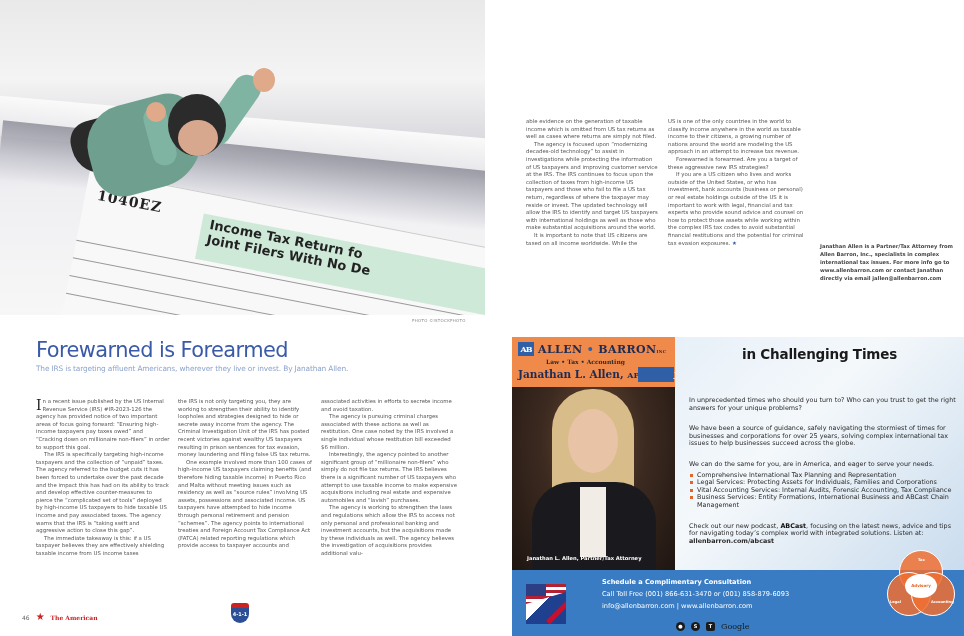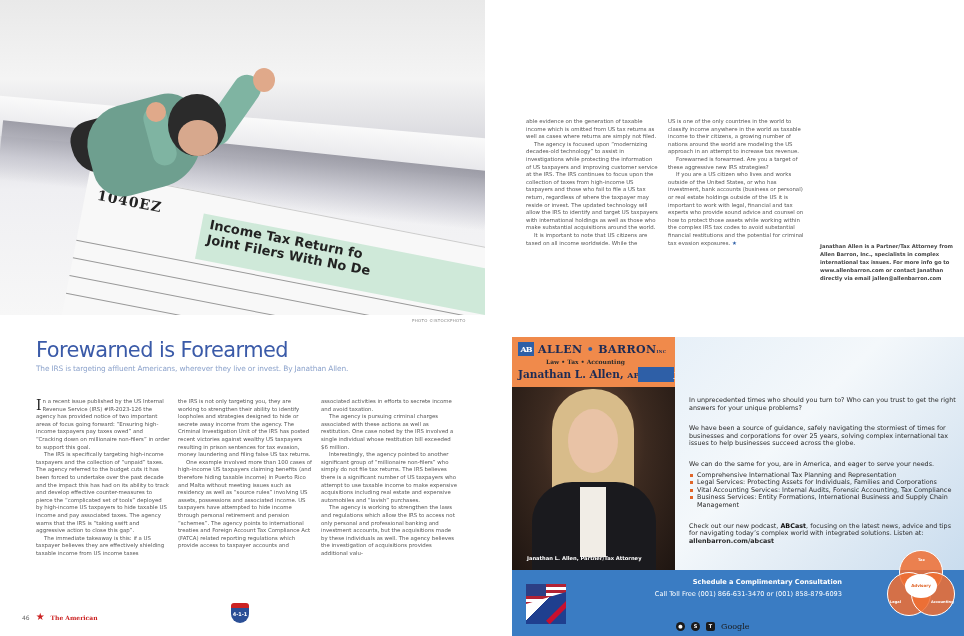--- a/index.html
+++ b/index.html
@@ -163,21 +163,21 @@
     position: absolute; left: 14px; top: 14px; width: 40px; height: 40px; overflow: hidden;
     background: linear-gradient(135deg, #fff 0 46%, #1f3f8f 46% 100%);
   }
   .flag .stripes {
     position: absolute; left: 0; top: 0; width: 40px; height: 20px;
     background: repeating-linear-gradient(180deg, #b22234 0 3px, #fff 3px 6px);
     clip-path: polygon(0 0, 100% 0, 100% 40%, 0 100%);
   }
   .flag .canton { position: absolute; left: 0; top: 0; width: 20px; height: 12px; background: #2c3f85; }
   .flag .cross { position: absolute; left: 16px; top: 22px; width: 40px; height: 5px; background: #c8102e; transform: rotate(-45deg); }
-  .ad-cta { position: absolute; left: 90px; top: 6px; width: 240px; text-align: right; color: #fff; font: 6.6px/12px "DejaVu Sans", sans-serif; }
+  .ad-cta { position: absolute; left: 90px; top: 6px; width: 240px; text-align: left; color: #fff; font: 6.6px/12px "DejaVu Sans", sans-serif; }
   .ad-cta .line1 { font-weight: bold; }
   .ad-apps { position: absolute; left: 164px; top: 52px; display: flex; gap: 6px; align-items: center; }
   .app-icon { width: 9px; height: 9px; border-radius: 50%; background: #1a1a1a; color:#fff; font: bold 5px "DejaVu Sans", sans-serif; text-align:center; line-height:9px; }
   .app-icon.sq { border-radius: 2px; }
   .google-word { font: 8px "DejaVu Serif", serif; color: #1a1a1a; }
   .venn { position: absolute; left: 375px; top: -20px; width: 68px; height: 78px; }
   .venn .c { position: absolute; width: 44px; height: 44px; border-radius: 50%; background: rgba(240,110,50,.85); border: 1.5px solid #fff; }
   .venn .c1 { left: 12px; top: 0; }
   .venn .c2 { left: 0; top: 22px; }
   .venn .c3 { left: 24px; top: 22px; }
@@ -271,46 +271,48 @@
       <div class="firm-person">
         <span>Janathan L. Allen,</span> <span class="apc">APC</span>
       </div>
       <div class="jla-mark">JLA</div>
     </div>
     <div class="portrait-caption">Janathan L. Allen, Partner/Tax Attorney</div>
   </div>
 
   <div class="ad-right">
     <div class="ad-title">
+      <div>in Challenging Times</div>
     </div>
     <div class="ad-body">
       <p>In unprecedented times who should you turn to? Who can you trust to get the right answers for your unique problems?</p>
       <p>We have been a source of guidance, safely navigating the stormiest of times for businesses and corporations for over 25 years, solving complex international tax issues to help businesses succeed across the globe.</p>
       <p>We can do the same for you, are in America, and eager to serve your needs.</p>
       <ul>
         <li>Comprehensive International Tax Planning and Representation</li>
         <li>Legal Services:  Protecting Assets for Individuals, Families and Corporations</li>
         <li>Vital Accounting Services:  Internal Audits, Forensic Accounting, Tax Compliance</li>
-        <li>Business Services:  Entity Formations, International Business and Supply Chain Management</li>
+        <li>Business Services:  Entity Formations, International Business and ABCast Chain Management</li>
       </ul>
       <p>
         <span>Check out our new podcast, </span><b>ABCast</b><span>, focusing on the latest news, advice and tips for navigating today’s complex world with integrated solutions. Listen at: </span><span class="url">allenbarron.com/abcast</span>
       </p>
     </div>
   </div>
 
   <div class="ad-bottom">
     <div class="flag">
       <div class="stripes"></div>
       <div class="canton"></div>
       <div class="cross"></div>
     </div>
     <div class="ad-cta">
       <div class="line1">Schedule a Complimentary Consultation</div>
       <div>Call Toll Free (001) 866-631-3470 or (001) 858-879-6093</div>
+      <div>info@allenbarron.com |  www.allenbarron.com</div>
     </div>
     <div class="ad-apps">
       <span class="app-icon">●</span>
       <span class="app-icon">S</span>
       <span class="app-icon sq">T</span>
       <span class="google-word">Google</span>
     </div>
     <div class="venn">
       <div class="c c1"></div>
       <div class="c c2"></div>

